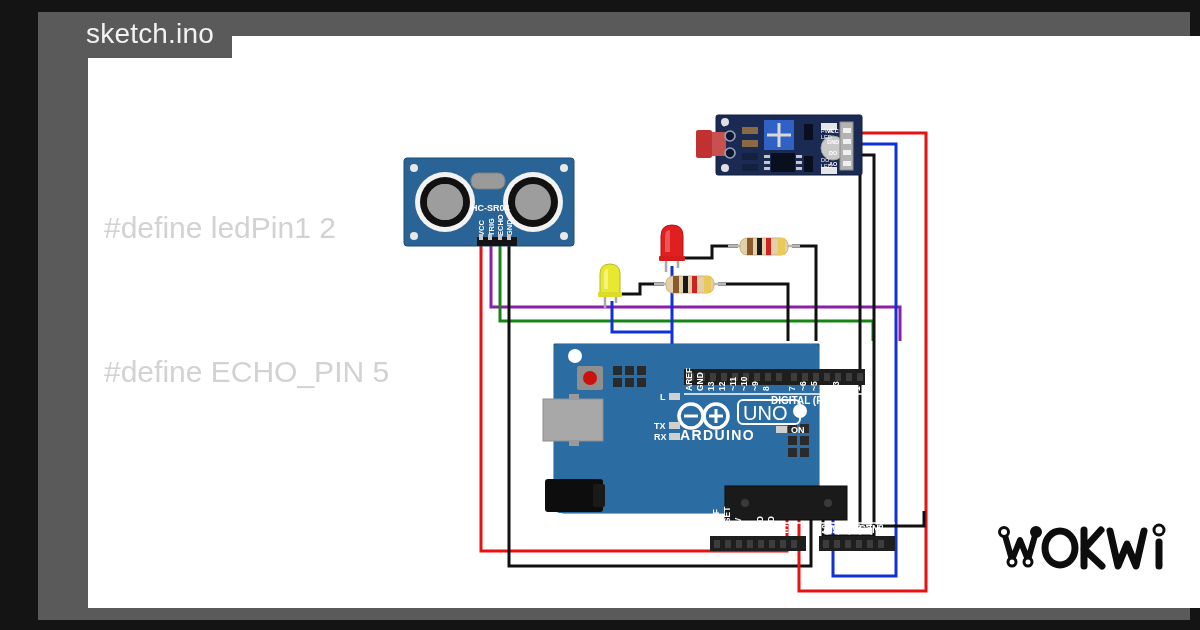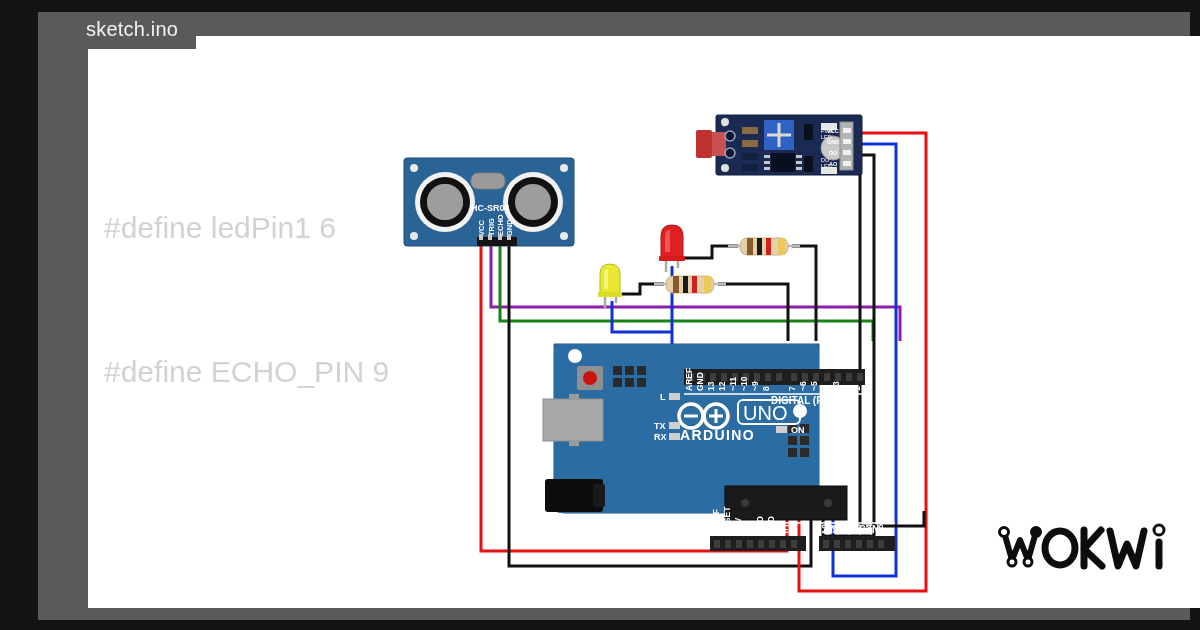--- a/index.html
+++ b/index.html
@@ -38,21 +38,21 @@
     pointer-events:none;
   }
   #code .ln { display:block; height:48px; }
   
   #tab {
     position:absolute;
     left:68px; top:14px;
     padding:4px 18px 8px 18px;
     background:#5a5a5a;
     color:#f2f2f2;
-    font-size:20px;
+    font-size:28px;
     letter-spacing:.2px;
     z-index:40;
   }
   
   #logo {
     position:absolute;
     right:30px; bottom:30px;
     width:190px; height:60px;
     z-index:30;
   }
@@ -65,22 +65,22 @@
   .txt { font-family:"Liberation Sans", sans-serif; fill:#ffffff; }
 </style>
 </head>
 <body>
 
 <div id="frame">
 
   <div id="canvas">
 
     <div id="code">
-      <span class="ln">#define ledPin1 6</span>
-      <span class="ln">#define ECHO_PIN 9</span>
+      <span class="ln">#define ledPin1 2</span>
+      <span class="ln">#define ECHO_PIN 5</span>
       
       
       
       
       
       
       
       
     </div>
 

